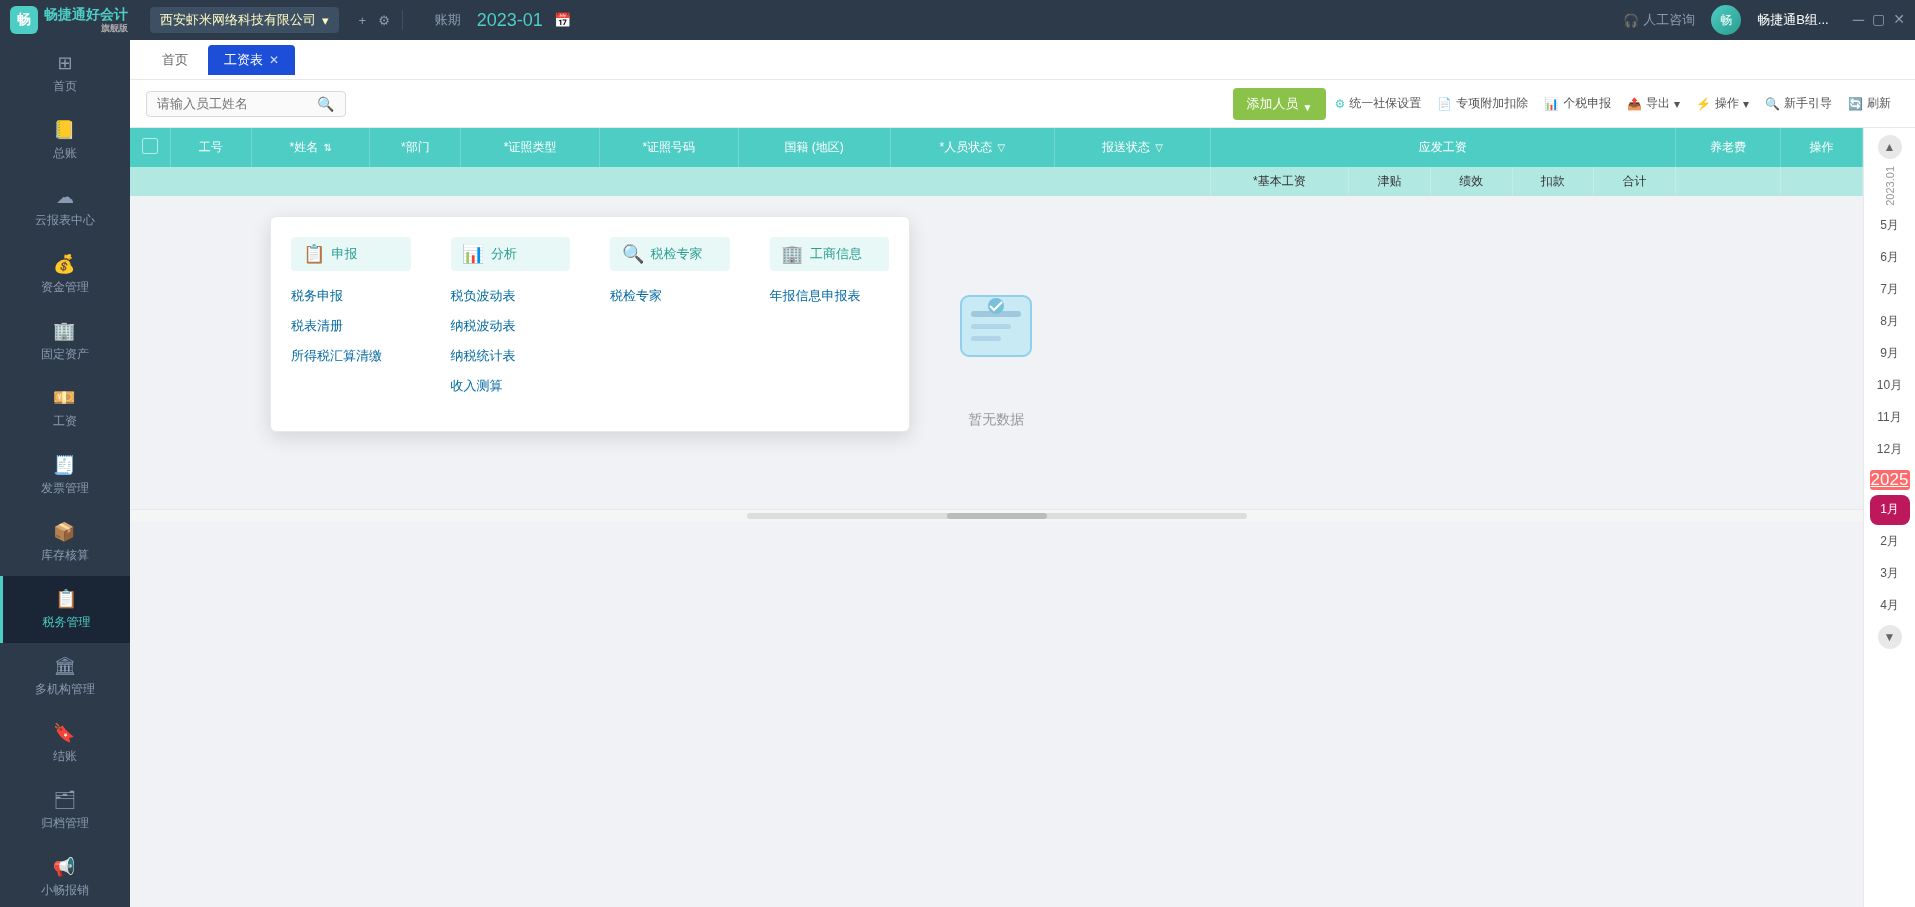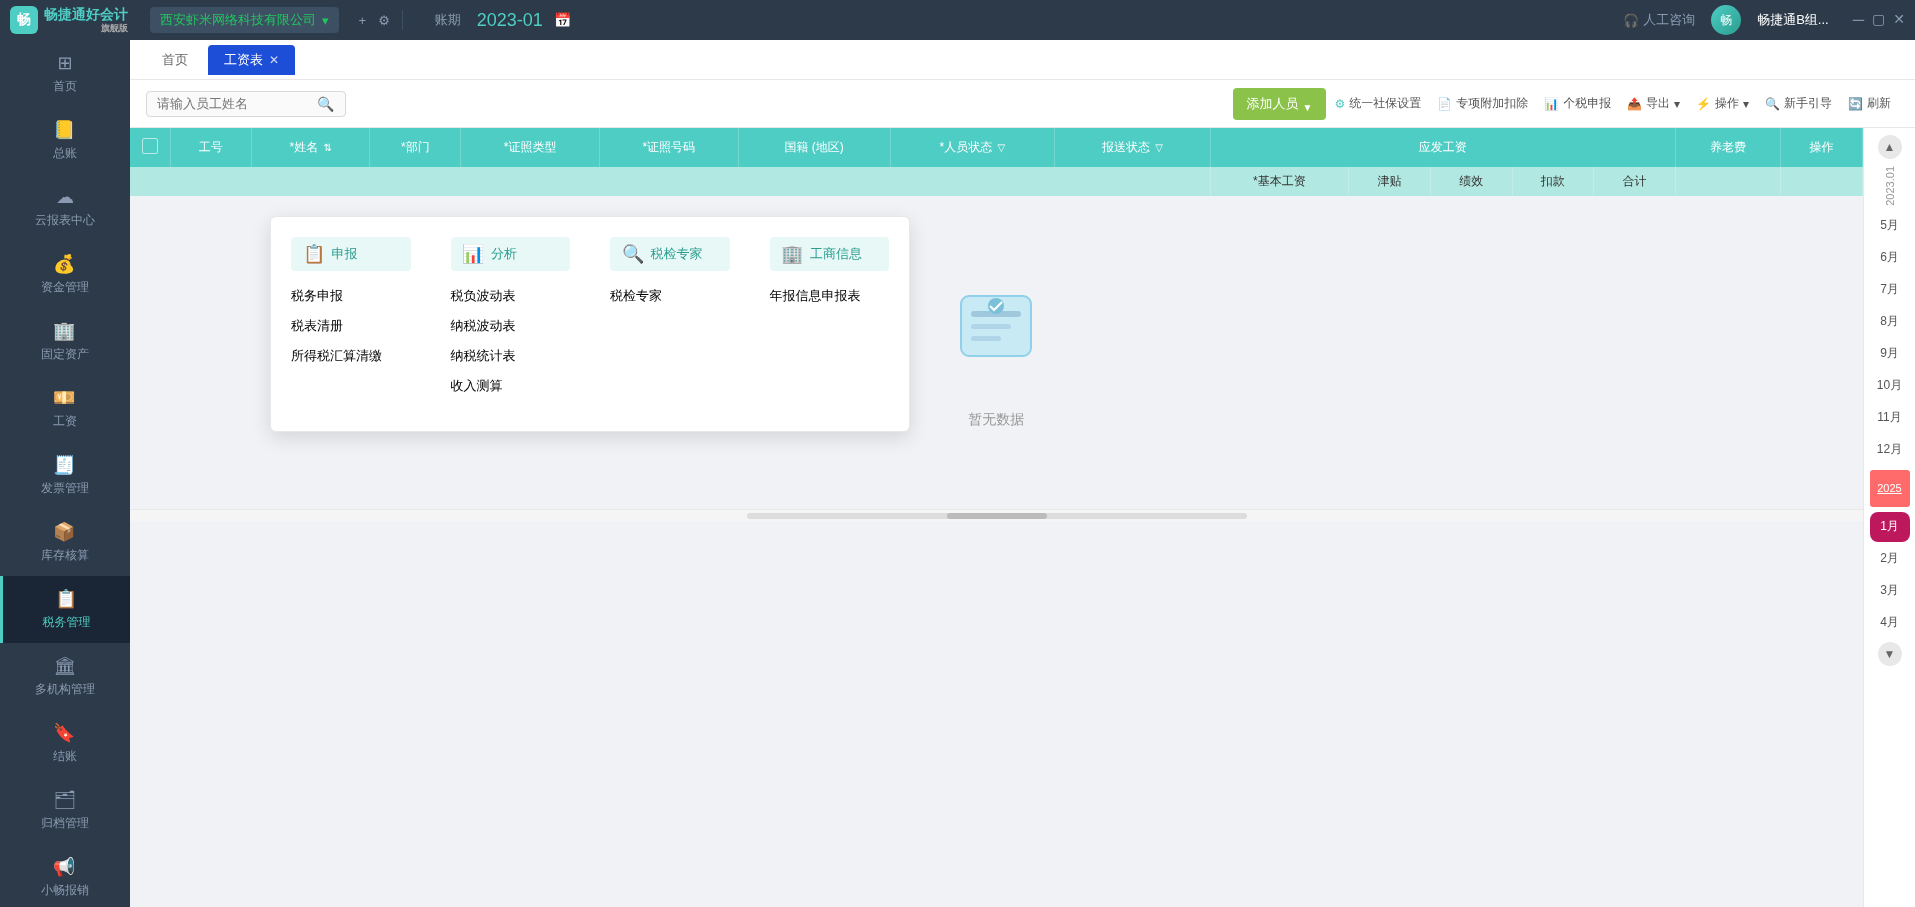--- a/index.html
+++ b/index.html
@@ -29,21 +29,21 @@
       background: #4ecdc4;
       border-radius: 6px;
       display: flex; align-items: center; justify-content: center;
       color: white; font-size: 14px;
     }
     .logo-text { display: flex; flex-direction: column; line-height: 1.2; text-align: right; }
     .logo-sub { font-size: 9px; color: #aaa; }
     .company-selector {
       display: flex; align-items: center; gap: 6px;
       background: #3d4f63; border-radius: 4px;
-      padding: 4px 10px; color: #22c55e; cursor: pointer;
+      padding: 4px 10px; color: #fef9c3; cursor: pointer;
       font-size: 13px; margin-left: 10px;
     }
     .top-bar-actions {
       display: flex; align-items: center; gap: 12px;
       margin-left: 20px;
     }
     .top-bar-btn {
       color: #8a9ab0; cursor: pointer; font-size: 13px;
       display: flex; align-items: center; gap: 4px;
     }
@@ -176,22 +176,22 @@
     .cal-month {
       width: 40px; height: 30px;
       display: flex; align-items: center; justify-content: center;
       font-size: 12px; color: #555; cursor: pointer; border-radius: 4px;
       margin: 1px 0;
     }
     .cal-month.active {
       background: #be185d; color: #fff; border-radius: 8px;
     }
     .cal-month.year-label {
-      background: #ff6b6b; color: #fff; font-size: 11px;
-      height: 37px; border-radius: 3px; margin: 4px 0; text-decoration: underline;
+      background: #ff6b6b; color: #fff; font-size: 17px;
+      height: 20px; border-radius: 3px; margin: 4px 0; text-decoration: underline;
     }
     .cal-nav-btn {
       width: 24px; height: 24px; border-radius: 50%;
       background: #e8e8e8; display: flex; align-items: center;
       justify-content: center; cursor: pointer; font-size: 12px;
       color: #666; margin: 3px 0;
     }
 
     
     .dropdown-overlay {
@@ -210,21 +210,21 @@
       gap: 0;
     }
     .dropdown-col { padding: 10px 20px; }
     .dropdown-col-header-bg {
       background: #e8f8f7; border-radius: 4px;
       padding: 6px 12px; margin-bottom: 10px;
       display: flex; align-items: center; gap: 6px;
       color: #2a9d8f; font-size: 13px; font-weight: 500;
     }
     .dropdown-item {
-      padding: 6px 0; color: #000000; cursor: pointer; font-size: 13px;
+      padding: 6px 0; color: #0369a1; cursor: pointer; font-size: 13px;
       display: block;
     }
 
     
     ::-webkit-scrollbar { width: 6px; height: 6px; }
     ::-webkit-scrollbar-track { background: #f0f0f0; }
     ::-webkit-scrollbar-thumb { background: #ccc; border-radius: 3px; }
 
     .top-bar-divider { width: 1px; height: 20px; background: #3d4f63; }
   </style>

